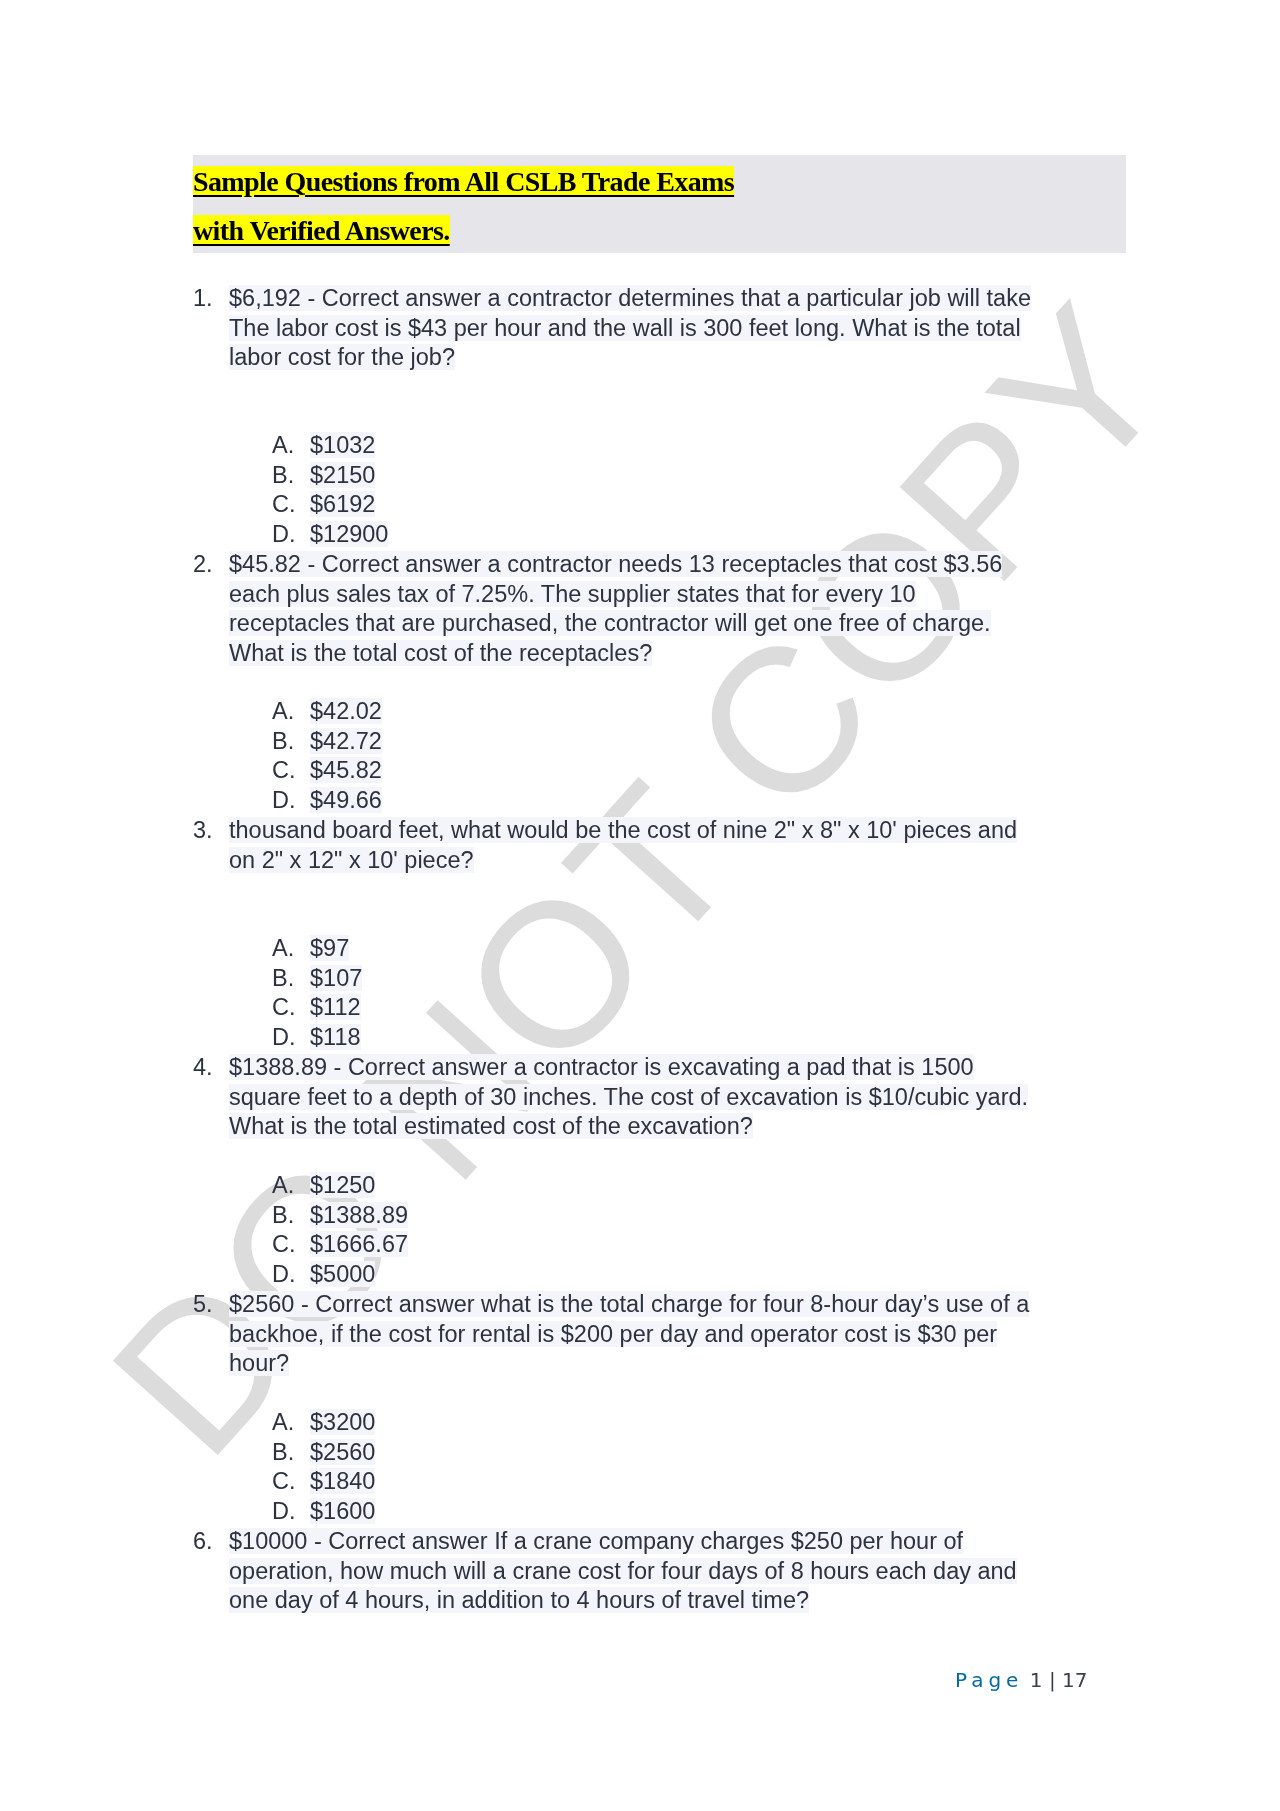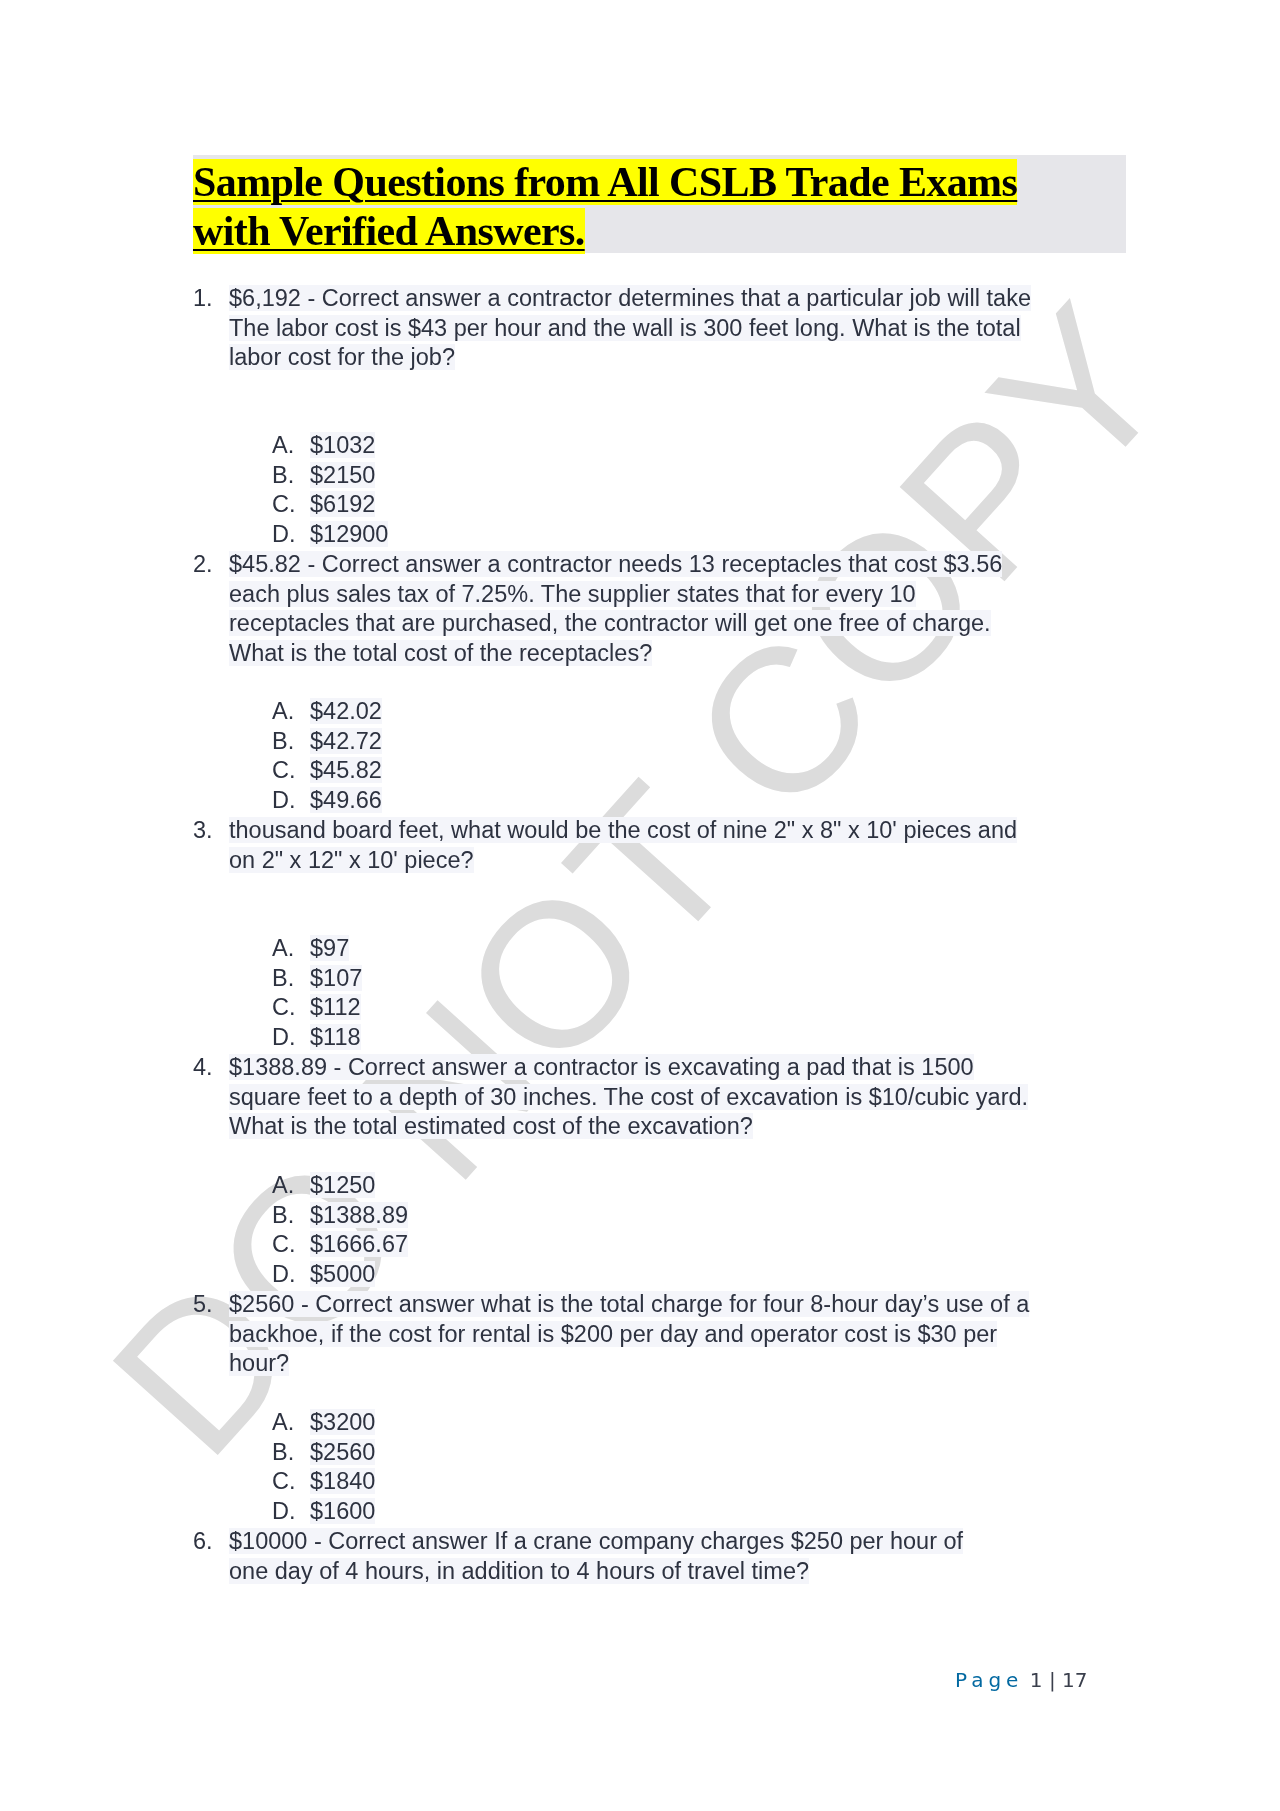--- a/index.html
+++ b/index.html
@@ -48,21 +48,21 @@
     top: 155px;
     width: 933px;
     height: 98px;
     background: #e6e6ea;
   }
   .title-line {
     position: absolute;
     left: 193px;
     font-family: "Liberation Serif", serif;
     font-weight: bold;
-    font-size: 42px;
+    font-size: 28px;
     line-height: 48px;
     color: #000000;
     text-decoration: underline;
     text-decoration-thickness: 2px;
     text-underline-offset: 4px;
     white-space: nowrap;
     letter-spacing: -0.6px;
   }
   .title-line span.hl {
     background: #ffff00;
@@ -214,20 +214,21 @@
       <span class="opt"><span class="letter">A.</span><span class="val">$3200</span></span>
       <span class="opt"><span class="letter">B.</span><span class="val">$2560</span></span>
       <span class="opt"><span class="letter">C.</span><span class="val">$1840</span></span>
       <span class="opt"><span class="letter">D.</span><span class="val">$1600</span></span>
     </div>
 
     <div class="q" style="top:1527px;">
       <span class="num">6.</span>
       <div class="body">
         <span class="line"><span>$10000 - Correct answer If a crane company charges $250 per hour of</span></span>
+        <span class="line"><span>operation, how much will a crane cost for four days of 8 hours each day and</span></span>
         <span class="line"><span>one day of 4 hours, in addition to 4 hours of travel time?</span></span>
       </div>
     </div>
 
     <div class="footer">
       <span class="page-label">Page</span>
       <span class="page-num">1</span>
       <span class="page-num">|</span>
       <span class="page-num">17</span>
     </div>

